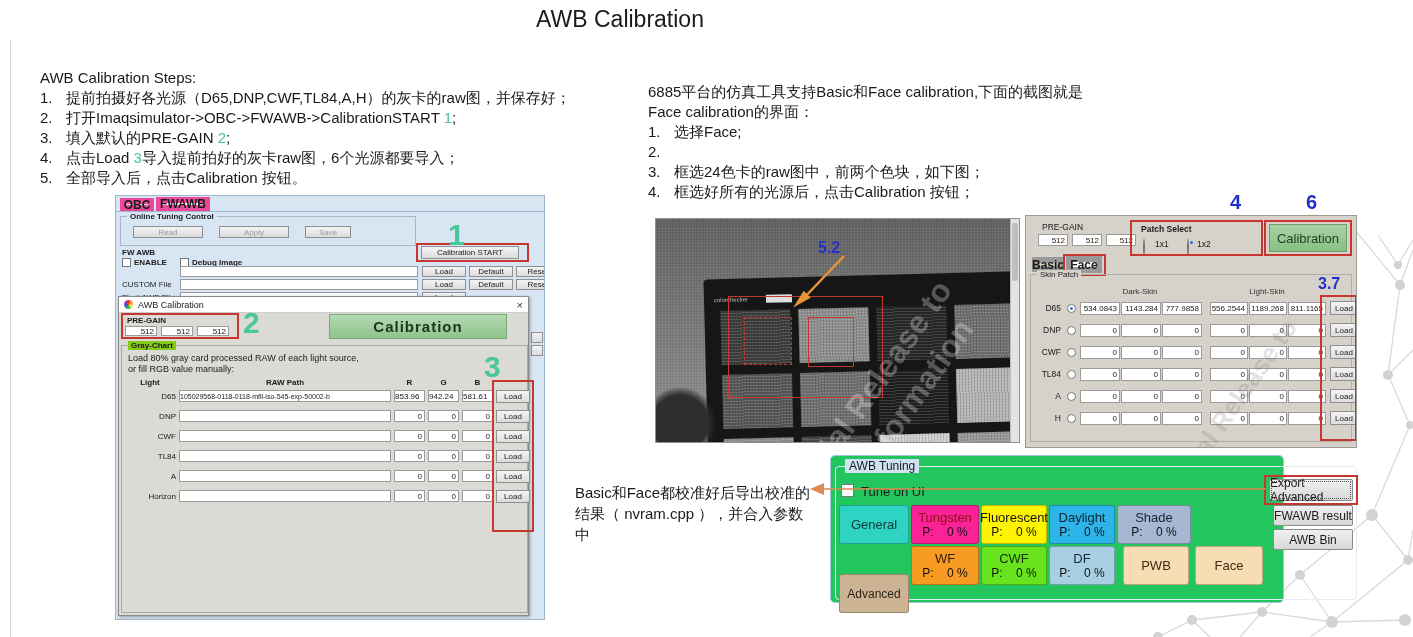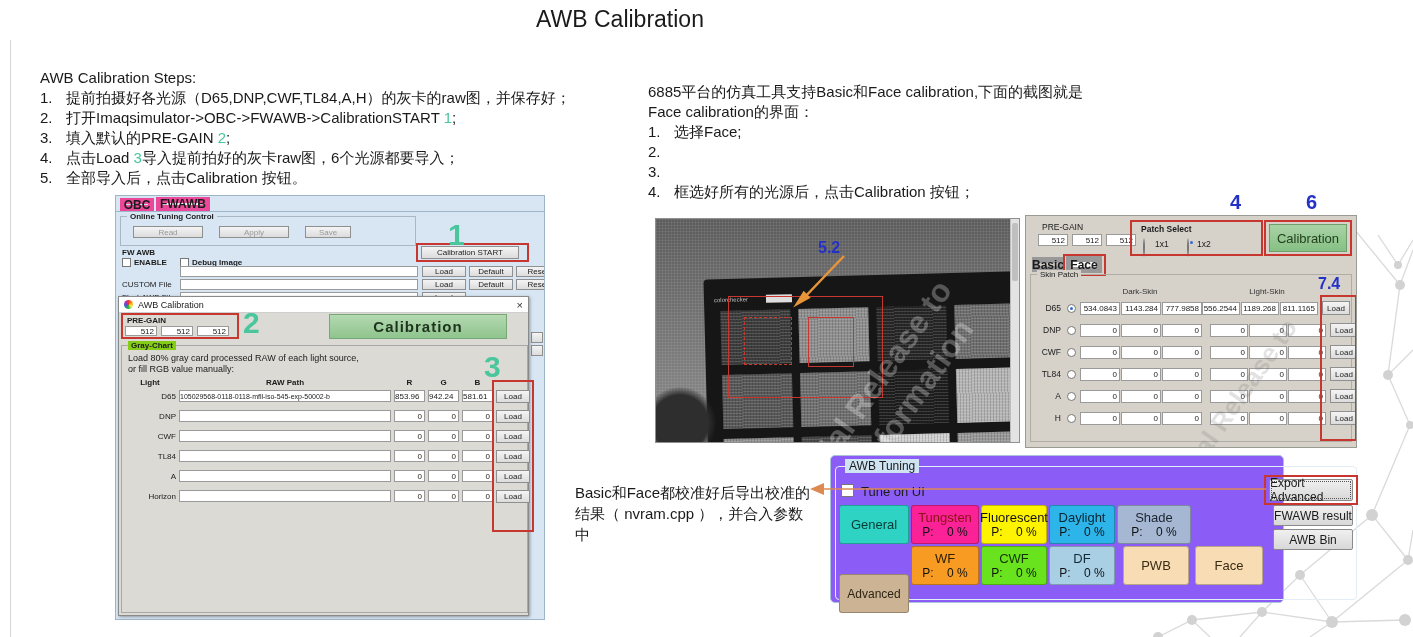--- a/index.html
+++ b/index.html
@@ -60,21 +60,21 @@
   #imgp{left:655px;top:218px;width:365px;height:225px;border:1px solid #8f8f8f;box-sizing:border-box;
         background:linear-gradient(#5c5c5c,#8e8e8e);overflow:hidden;z-index:2;}
   #imgp .tex{position:absolute;inset:0;
         background-image:repeating-linear-gradient(0deg,rgba(255,255,255,.07) 0 1px,transparent 1px 3px),
                          repeating-linear-gradient(90deg,rgba(255,255,255,.07) 0 1px,transparent 1px 3px);}
   .patch{position:absolute;width:70px;height:54px;
         background-image:repeating-linear-gradient(0deg,rgba(255,255,255,.14) 0 1px,transparent 1px 3px),
                          repeating-linear-gradient(90deg,rgba(0,0,0,.15) 0 1px,transparent 1px 3px);}
   .wm{position:absolute;font-weight:bold;transform:rotate(-55deg);pointer-events:none;line-height:1.25;}
   
-  #tunep{left:830px;top:455px;width:454px;height:148px;background:#8b5cf6;border:1px solid #a9c4da;
+  #tunep{left:830px;top:455px;width:454px;height:148px;background:#22c55e;border:1px solid #a9c4da;
          border-radius:5px;box-sizing:border-box;z-index:2;}
   .tbtn{position:absolute;border:1px solid rgba(0,0,0,.25);border-radius:3px;display:flex;
         flex-direction:column;align-items:center;justify-content:center;height:39px;box-sizing:border-box;}
   .tbtn .l1{font-size:13px;}
   .tbtn .l2{font-size:12px;white-space:pre;color:#111;}
   .sbtn{position:absolute;background:linear-gradient(#f0f0f0,#d8d8d8);border:1px solid #8a8a8a;
         font-size:12px;display:flex;align-items:center;justify-content:center;box-sizing:border-box;border-radius:2px;}
 </style>
 </head>
 <body>
@@ -138,20 +138,21 @@
     <div>Face calibration的界面：</div>
     <div class="it">
         <span class="n">1.</span>
         <span>选择Face;</span>
       </div>
     <div class="it">
         <span class="n">2.</span>
       </div>
     <div class="it">
         <span class="n">3.</span>
+        <span>框选24色卡的raw图中，前两个色块，如下图；</span>
       </div>
     <div class="it">
         <span class="n">4.</span>
         <span>框选好所有的光源后，点击Calibration 按钮；</span>
       </div>
   </div>
 
   <div id="fwwin" class="abs">
     <div class="abs tab8" style="left:4px;top:2px;width:34px;height:13px;background:#cfe0ef;">OBC</div>
     <div class="abs tab8" style="left:40px;top:1px;width:54px;height:14px;background:#f4f8fc;">FWAWB</div>
@@ -346,21 +347,21 @@
       <div class="abs hdr8" style="left:47px;top:12px;width:124px;font-weight:normal;color:#333;">Dark-Skin</div>
       <div class="abs hdr8" style="left:177px;top:12px;width:118px;font-weight:normal;color:#333;">Light-Skin</div>
 
       <div class="abs" style="left:2px;top:22px;">
         <div class="frow">
           <span class="flbl">D65</span>
           <span class="radio sel" style="margin:0 4px 0 6px;"></span>
           <span class="field fcell num" style="width:40px;margin-right:1px;">534.0843</span>
           <span class="field fcell num" style="width:40px;margin-right:1px;">1143.284</span>
           <span class="field fcell num" style="width:40px;">777.9858</span>
-          <span class="field fcell num" style="width:38px;margin-right:1px;">556.2544</span>
+          <span class="field fcell num" style="width:38px;margin-left:8px;margin-right:1px;">556.2544</span>
           <span class="field fcell num" style="width:38px;margin-right:1px;">1189.268</span>
           <span class="field fcell num" style="width:38px;">811.1165</span>
           <span class="wbtn fload" style="margin-left:4px;">Load</span>
         </div>
         <div class="frow">
           <span class="flbl">DNP</span>
           <span class="radio" style="margin:0 4px 0 6px;"></span>
           <span class="field fcell num" style="width:40px;margin-right:1px;">0</span>
           <span class="field fcell num" style="width:40px;margin-right:1px;">0</span>
           <span class="field fcell num" style="width:40px;">0</span>
@@ -474,21 +475,21 @@
     <div class="abs hl" style="left:433px;top:19px;width:94px;height:30px;"></div>
   </div>
 
   <div class="abs" style="left:575px;top:482px;width:238px;font-size:15px;line-height:21px;">Basic和Face都校准好后导出校准的结果（ nvram.cpp ），并合入参数中</div>
 
   <div class="abs mk-g" style="left:448px;top:220px;">1</div>
   <div class="abs mk-g" style="left:243px;top:308px;">2</div>
   <div class="abs mk-g" style="left:484px;top:352px;">3</div>
   <div class="abs mk-b" style="left:1230px;top:192px;font-size:20px;">4</div>
   <div class="abs mk-b" style="left:1306px;top:192px;font-size:20px;">6</div>
-  <div class="abs mk-b" style="left:1318px;top:276px;font-size:16px;">7.4</div>
+  <div class="abs mk-b" style="left:1318px;top:276px;font-size:16px;">3.7</div>
   <div class="abs mk-b" style="left:818px;top:240px;font-size:16px;">5.2</div>
 
   <svg class="abs" style="left:0;top:0;z-index:9;pointer-events:none;" width="1413" height="637">
     <line x1="820" y1="489" x2="1266" y2="489" stroke="#dd8a50" stroke-width="1.6"></line>
     <polygon points="810,489 824,483 824,495" fill="#dd8a50"></polygon>
   </svg>
 
 </div>
 
 </body></html>

